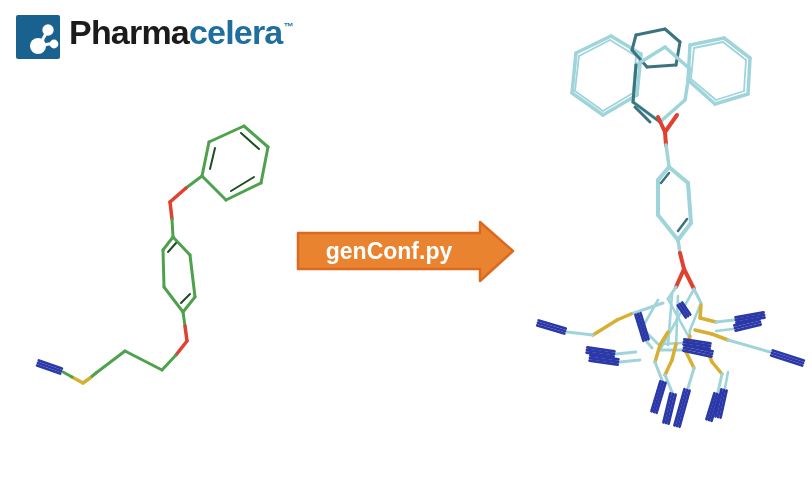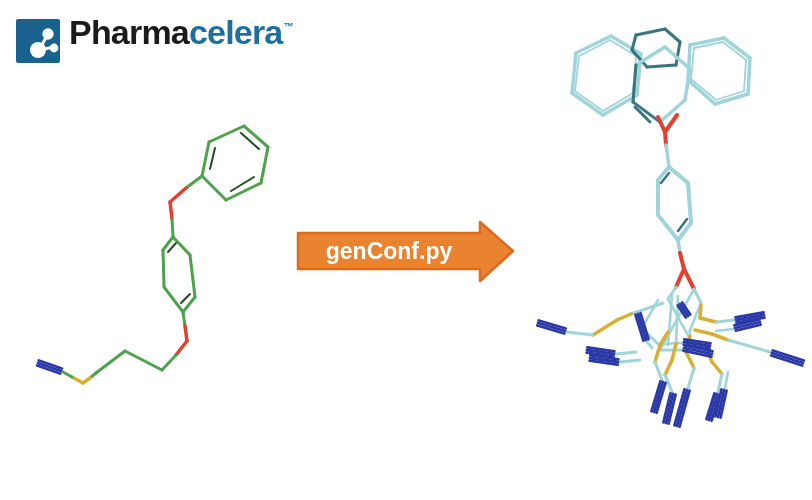--- a/index.html
+++ b/index.html
@@ -4,21 +4,21 @@
 <style>
   html,body{margin:0;padding:0;}
   body{
     width:812px;height:500px;overflow:hidden;
     background:var(--background,#fff);
     font-family:"Liberation Sans",sans-serif;
   }
   .canvas{position:relative;width:812px;height:500px;background:var(--background,#fff);}
 
   
-  .logo{position:absolute;left:16px;top:10px;display:flex;align-items:flex-end;gap:9px;}
+  .logo{position:absolute;left:16px;top:10px;display:flex;align-items:center;gap:9px;}
   .logo-icon{
     width:44px;height:44px;flex:0 0 44px;
     background:var(--logo-blue,#19618F);
     border-radius:2px;
   }
   .logo-text{
     font-size:34px;font-weight:600;letter-spacing:-0.8px;
     line-height:44px;white-space:nowrap;
     color:var(--logo-text-dark,#1b1b1b);
   }

